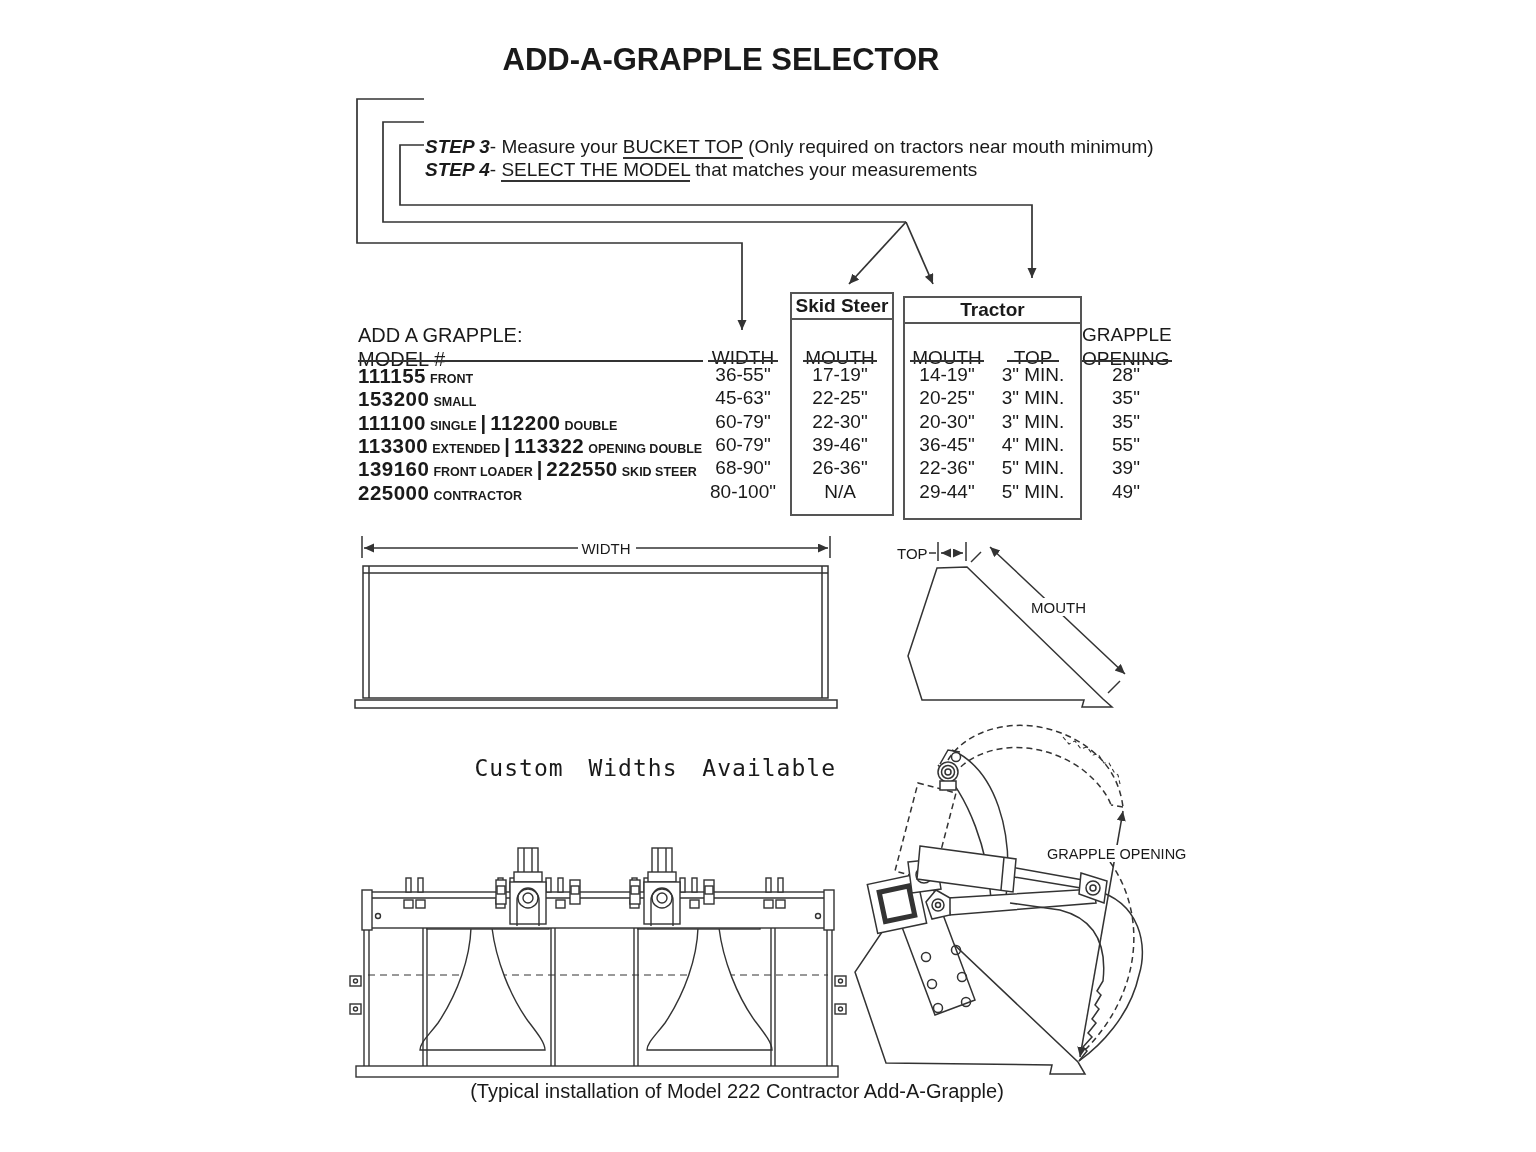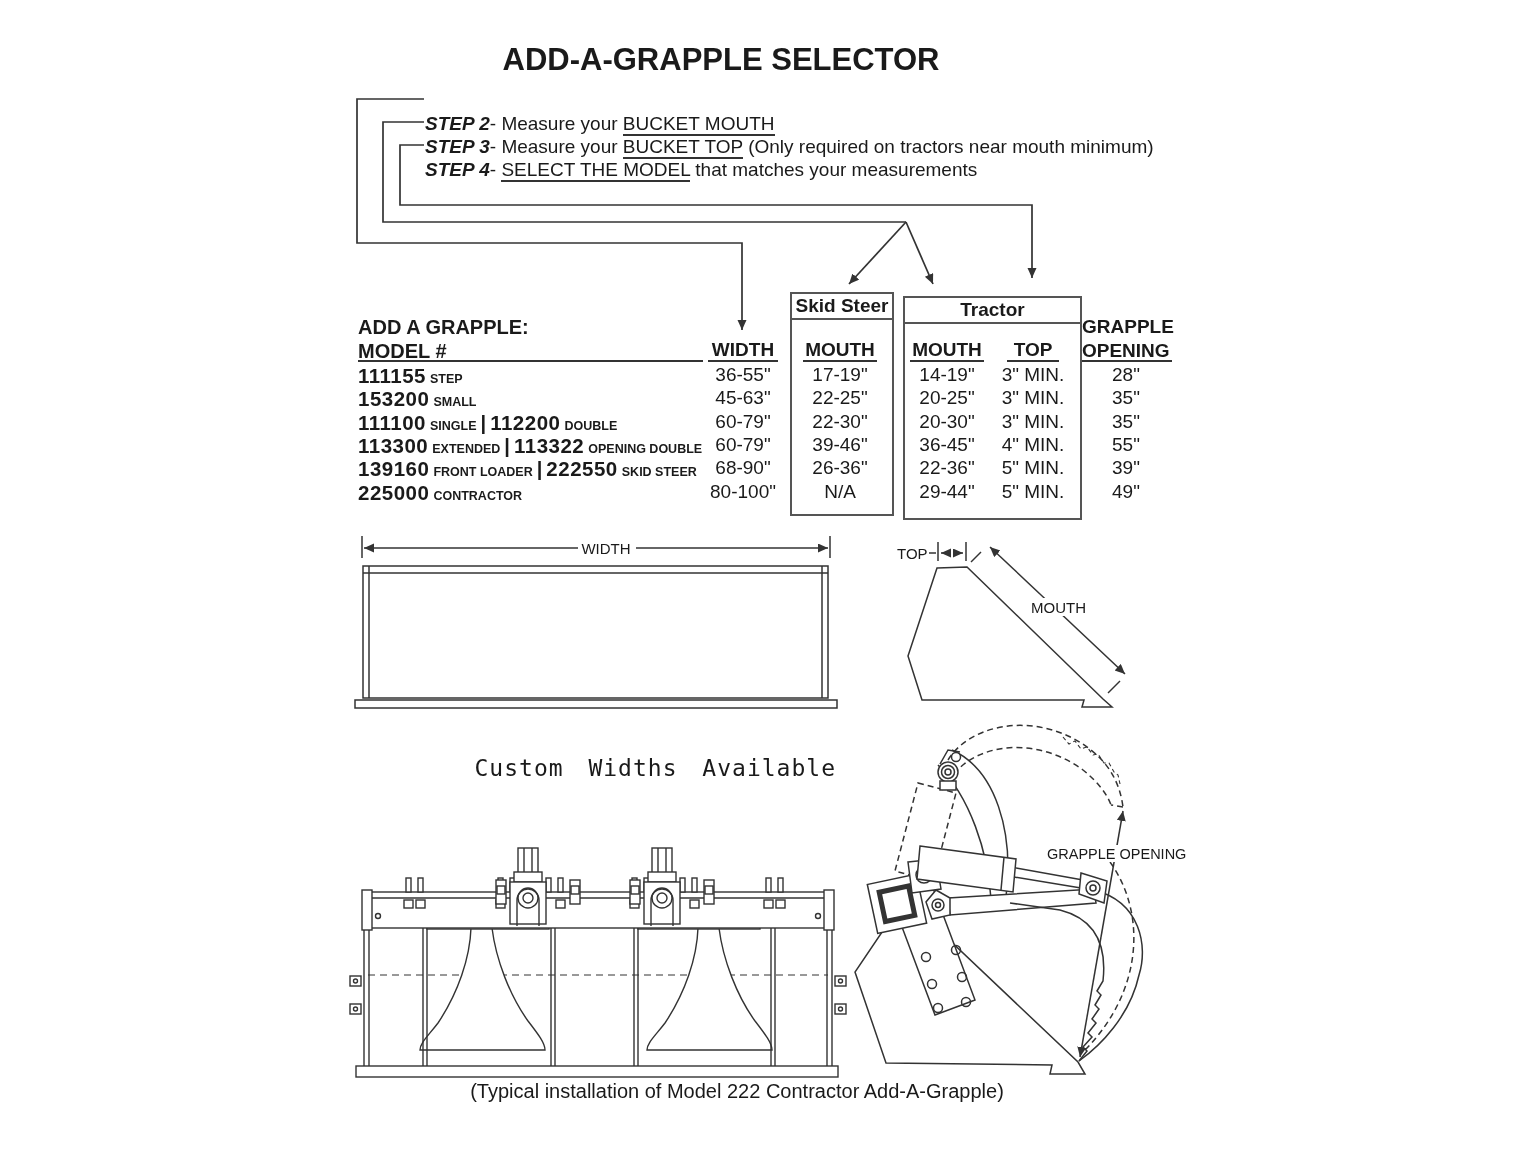--- a/index.html
+++ b/index.html
@@ -4,21 +4,21 @@
 <style>
   html,body{margin:0;padding:0;background:#fff;}
   .page{position:relative;width:1536px;height:1152px;background:#fff;overflow:hidden;
         font-family:"Liberation Sans",sans-serif;color:#1a1a1a;}
   .abs{position:absolute;}
   svg.abs{overflow:visible;}
   .title{top:42px;left:0;width:1442px;text-align:center;font-size:31px;font-weight:bold;}
   .step{left:425px;height:23px;font-size:19px;white-space:nowrap;}
   .step .lbl{font-weight:bold;font-style:italic;}
   .u{border-bottom:2px solid #333;padding-bottom:0px;}
-  .hdr{font-weight:bold;font-size:19px;white-space:nowrap;}
+  .hdr{font-weight:normal;font-size:19px;white-space:nowrap;margin-top:8px;}
   .hline{position:absolute;border-top:2px solid #333;height:0;}
   .gbox{position:absolute;border:2px solid #555;background:transparent;}
   .gbox .bhdr{height:24px;border-bottom:2px solid #555;text-align:center;
               font-weight:bold;font-size:19px;line-height:24px;}
   .trow{position:absolute;left:0;width:100%;height:23px;}
   .mcell{position:absolute;left:358px;width:350px;white-space:nowrap;}
   .mnum{font-size:20.5px;font-weight:bold;letter-spacing:.5px;margin-top:32px;}
   .mlabel{font-size:12.5px;font-weight:bold;margin-left:4px;}
   .msep{font-size:20px;font-weight:bold;margin:0 4px;}
   .val{position:absolute;width:100px;text-align:center;font-size:19px;}
@@ -26,23 +26,20 @@
           letter-spacing:1px;word-spacing:10px;text-align:right;}
   .caption{left:16px;width:1442px;text-align:center;font-size:20px;}
 </style>
 </head>
 <body>
 
 <div class="page">
 
   <div class="abs title">ADD-A-GRAPPLE SELECTOR</div>
 
-  <div class="abs step" style="top:113px">
-    <span class="lbl">STEP 2</span><span>- </span><span>Measure your </span><span class="u">BUCKET MOUTH</span><span></span>
-  </div>
   <div class="abs step" style="top:136px">
     <span class="lbl">STEP 3</span><span>- </span><span>Measure your </span><span class="u">BUCKET TOP</span><span> (Only required on tractors near mouth minimum)</span>
   </div>
   <div class="abs step" style="top:159px">
     <span class="lbl">STEP 4</span><span>- </span><span></span><span class="u">SELECT THE MODEL</span><span> that matches your measurements</span>
   </div>
 
   <svg class="abs" style="left:0;top:0" width="1536" height="1152" viewBox="0 0 1536 1152">
     <defs>
       <marker id="mLead" markerWidth="12" markerHeight="10" refX="10" refY="4.5" orient="auto" markerUnits="userSpaceOnUse">
@@ -79,21 +76,21 @@
   <div class="hline" style="left:910px;top:360px;width:74px"></div>
 
   <div class="abs hdr" style="left:983px;top:339px;width:100px;text-align:center">TOP</div>
   <div class="hline" style="left:1007px;top:360px;width:52px"></div>
 
   <div class="abs hdr" style="left:1082px;top:316px">GRAPPLE</div>
   <div class="abs hdr" style="left:1082px;top:340px">OPENING</div>
   <div class="hline" style="left:1082px;top:360px;width:90px"></div>
 
   <div class="trow" style="top:364px">
-    <div class="mcell"><span class="mnum">111155</span><span class="mlabel">STEP</span><span class="msep"></span><span class="mnum"></span><span class="mlabel"></span></div>
+    <div class="mcell"><span class="mnum">111155</span><span class="mlabel">FRONT</span><span class="msep"></span><span class="mnum"></span><span class="mlabel"></span></div>
     <div class="val" style="left:693px">36-55"</div>
     <div class="val" style="left:790px">17-19"</div>
     <div class="val" style="left:897px">14-19"</div>
     <div class="val" style="left:983px">3" MIN.</div>
     <div class="val" style="left:1076px">28"</div>
   </div>
   <div class="trow" style="top:387px">
     <div class="mcell"><span class="mnum">153200</span><span class="mlabel">SMALL</span><span class="msep"></span><span class="mnum"></span><span class="mlabel"></span></div>
     <div class="val" style="left:693px">45-63"</div>
     <div class="val" style="left:790px">22-25"</div>

